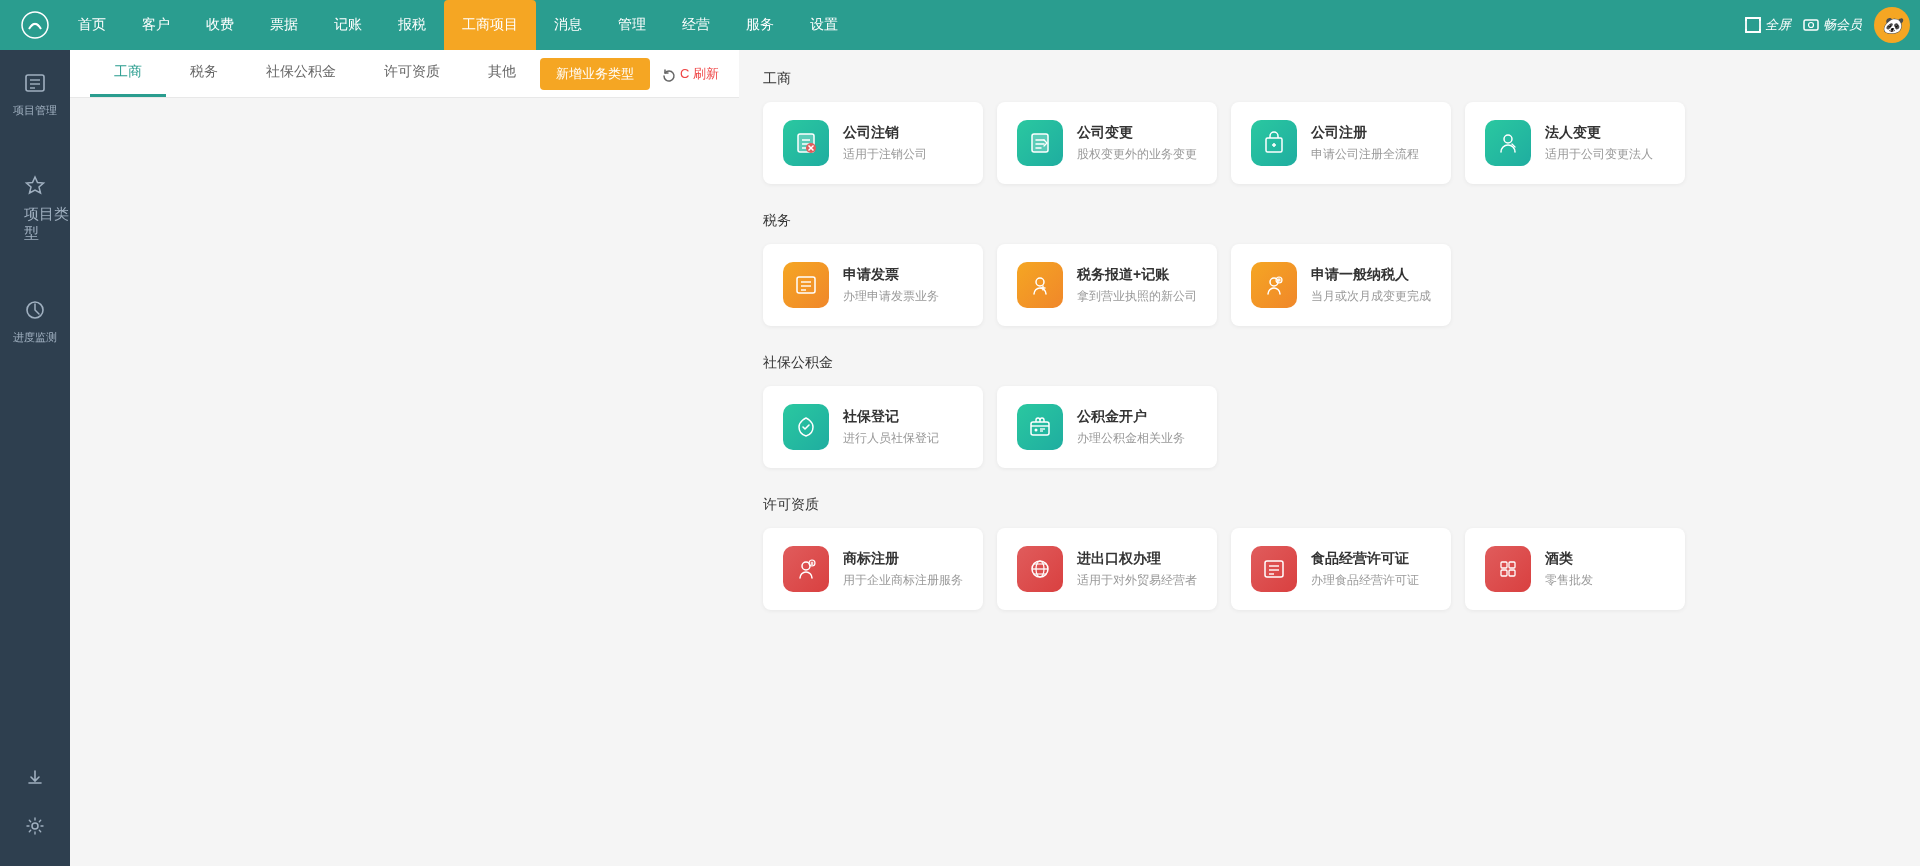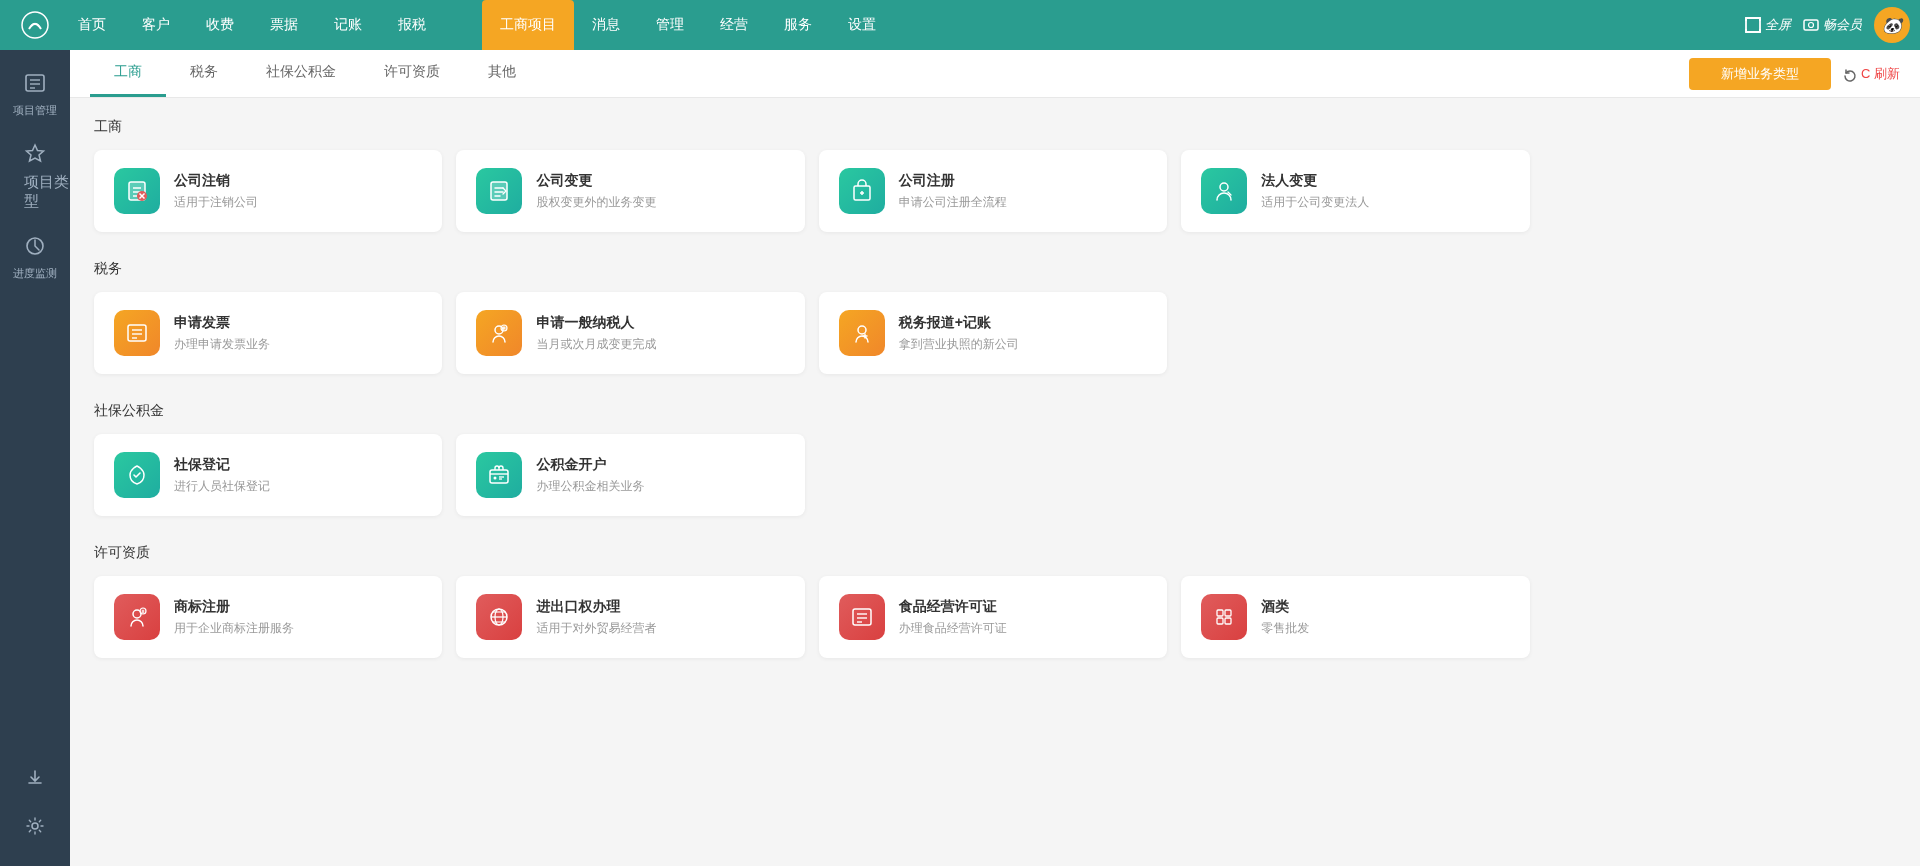--- a/index.html
+++ b/index.html
@@ -36,21 +36,20 @@
       height: 50px;
       display: flex;
       align-items: center;
       cursor: pointer;
       font-size: 14px;
       white-space: nowrap;
     }
     .top-nav .nav-item.active {
       background: #f5a623;
       border-radius: 4px 4px 0 0;
-      margin-left: 38px;
     }
     .top-nav .nav-right {
       display: flex;
       align-items: center;
       gap: 12px;
       color: white;
       font-size: 13px;
       font-style: italic;
     }
     .top-nav .nav-right .fullscreen-btn,
@@ -82,20 +81,21 @@
 
     
     .sidebar {
       width: 70px;
       background: #2e3f4f;
       display: flex;
       flex-direction: column;
       align-items: center;
       padding-top: 10px;
       flex-shrink: 0;
+      gap: 32px;
     }
     .sidebar-item {
       width: 70px;
       display: flex;
       flex-direction: column;
       align-items: center;
       justify-content: center;
       padding: 12px 0;
       color: #a0b0c0;
       cursor: pointer;
@@ -122,21 +122,21 @@
       color: #a0b0c0;
       cursor: pointer;
       font-size: 20px;
       border-radius: 4px;
     }
 
     
     .content-area {
       flex: 1;
       display: flex;
-      flex-direction: column;
+      flex-direction: row;
       overflow: hidden;
       background: #f5f5f5;
     }
 
     
     .tab-bar {
       background: white;
       display: flex;
       align-items: center;
       padding: 0 20px;
@@ -168,21 +168,21 @@
     }
     .tab-bar .actions {
       display: flex;
       align-items: center;
       gap: 12px;
     }
     .btn-add-type {
       background: #f5a623;
       color: white;
       border: none;
-      padding: 7px 32px;
+      padding: 7px 16px;
       border-radius: 4px;
       cursor: pointer;
       font-size: 13px;
     }
     .btn-refresh {
       color: #ef4444;
       cursor: pointer;
       font-size: 13px;
       display: flex;
       align-items: flex-end;
@@ -452,42 +452,42 @@
             <div class="card-title">申请发票</div>
             <div class="card-desc">办理申请发票业务</div>
           </div>
         </div>
 
         <div class="card">
           <div class="card-icon orange">
             <svg width="26" height="26" fill="none" viewBox="0 0 26 26">
               <circle cx="13" cy="10" r="4" stroke="white" stroke-width="1.5"></circle>
               <path d="M7 22c0-3.314 2.686-6 6-6s6 2.686 6 6" stroke="white" stroke-width="1.5" stroke-linecap="round"></path>
+              <path d="M16 14v4M14 16h4" stroke="white" stroke-width="1.4" stroke-linecap="round"></path>
+            </svg>
+          </div>
+          <div class="card-text">
+            <div class="card-title">税务报道+记账</div>
+            <div class="card-desc">拿到营业执照的新公司</div>
+          </div>
+        </div>
+
+        <div class="card">
+          <div class="card-icon orange">
+            <svg width="26" height="26" fill="none" viewBox="0 0 26 26">
+              <circle cx="13" cy="10" r="4" stroke="white" stroke-width="1.5"></circle>
+              <path d="M7 22c0-3.314 2.686-6 6-6s6 2.686 6 6" stroke="white" stroke-width="1.5" stroke-linecap="round"></path>
               <circle cx="18" cy="8" r="3" fill="rgba(255,255,255,0.3)" stroke="white" stroke-width="1.2"></circle>
               <line x1="16.5" y1="8" x2="19.5" y2="8" stroke="white" stroke-width="1.2"></line>
               <line x1="18" y1="6.5" x2="18" y2="9.5" stroke="white" stroke-width="1.2"></line>
             </svg>
           </div>
           <div class="card-text">
             <div class="card-title">申请一般纳税人</div>
             <div class="card-desc">当月或次月成变更完成</div>
-          </div>
-        </div>
-
-        <div class="card">
-          <div class="card-icon orange">
-            <svg width="26" height="26" fill="none" viewBox="0 0 26 26">
-              <circle cx="13" cy="10" r="4" stroke="white" stroke-width="1.5"></circle>
-              <path d="M7 22c0-3.314 2.686-6 6-6s6 2.686 6 6" stroke="white" stroke-width="1.5" stroke-linecap="round"></path>
-              <path d="M16 14v4M14 16h4" stroke="white" stroke-width="1.4" stroke-linecap="round"></path>
-            </svg>
-          </div>
-          <div class="card-text">
-            <div class="card-title">税务报道+记账</div>
-            <div class="card-desc">拿到营业执照的新公司</div>
           </div>
         </div>
 
       </div>
 
       <div class="section-title">社保公积金</div>
       <div class="cards-grid">
 
         <div class="card">
           <div class="card-icon teal">

